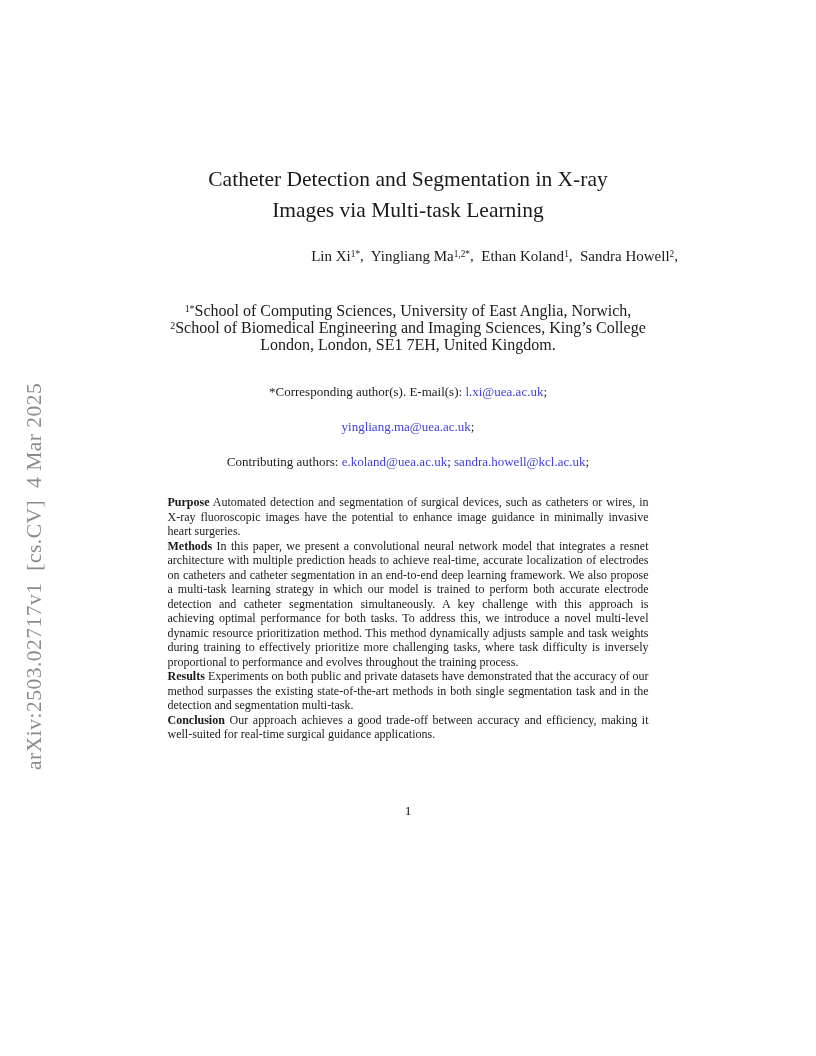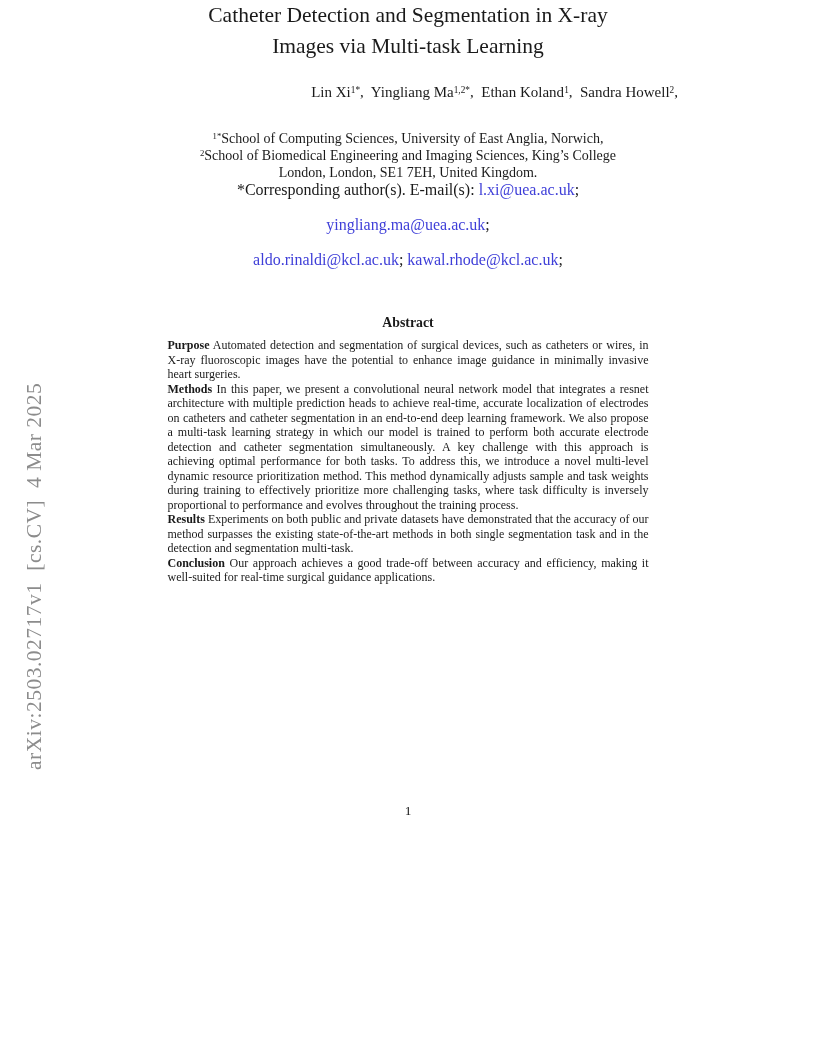--- a/index.html
+++ b/index.html
@@ -22,20 +22,21 @@
       transform-origin: 0 0;
       transform: rotate(-90deg);
       white-space: pre;
       font-size: 21.5px;
       color: #8c8c8c;
       letter-spacing: 0.5px;
     }
     .content {
       width: 540px;
       margin: 0 auto;
+      padding-top: 164px;
       text-align: center;
     }
     .title {
       font-size: 21.5px;
       line-height: 31px;
       font-weight: normal;
       color: #1a1a1a;
     }
     .authors {
       margin-top: 20px;
@@ -45,26 +46,27 @@
     }
     .authors-line { white-space: pre-wrap; }
     sup {
       font-size: 62%;
       line-height: 0;
       vertical-align: baseline;
       position: relative;
       top: -0.45em;
     }
     .affiliations {
-      margin-top: 8px;
-      font-size: 14px;
+      margin-top: 16px;
+      font-size: 16px;
       line-height: 17px;
     }
     .correspondence {
-      font-size: 16px;
+      margin-top: 30px;
+      font-size: 13px;
       line-height: 17.5px;
     }
     .correspondence .line { white-space: pre-wrap; }
     a.email {
       color: #3e3ed8;
       text-decoration: none;
       cursor: pointer;
     }
     .abstract-heading {
       margin-top: 29px;
@@ -113,25 +115,24 @@
       <div><sup>1*</sup><span>School of Computing Sciences, University of East Anglia, Norwich,</span></div>
       <div><sup>2</sup><span>School of Biomedical Engineering and Imaging Sciences, King’s College</span></div>
       <div>London, London, SE1 7EH, United Kingdom.</div>
     </div>
 
     <div class="correspondence">
       <div class="line"><span>*Corresponding author(s). E-mail(s): </span><a class="email">l.xi@uea.ac.uk</a><span>;</span>
       </div>
       <div class="line"><a class="email">yingliang.ma@uea.ac.uk</a><span>;</span>
       </div>
-      <div class="line"><a class="email">aldo.rinaldi@kcl.ac.uk</a><span>; </span><a class="email">kawal.rhode@kcl.ac.uk</a><span>;</span>
+      <div class="line"><span>Contributing authors: </span><a class="email">e.koland@uea.ac.uk</a><span>; </span><a class="email">sandra.howell@kcl.ac.uk</a><span>;</span>
       </div>
     </div>
 
-    <div class="abstract-heading">Abstract</div>
 
     <div class="abstract">
       <p><span class="sec-label">Purpose</span><span> Automated detection and segmentation of surgical devices, such as catheters or wires, in X-ray fluoroscopic images have the potential to enhance image guidance in minimally invasive heart surgeries.</span></p>
       <p><span class="sec-label">Methods</span><span> In this paper, we present a convolutional neural network model that integrates a resnet architecture with multiple prediction heads to achieve real-time, accurate localization of electrodes on catheters and catheter segmentation in an end-to-end deep learning framework. We also propose a multi-task learning strategy in which our model is trained to perform both accurate electrode detection and catheter segmentation simultaneously. A key challenge with this approach is achieving optimal performance for both tasks. To address this, we introduce a novel multi-level dynamic resource prioritization method. This method dynamically adjusts sample and task weights during training to effectively prioritize more challenging tasks, where task difficulty is inversely proportional to performance and evolves throughout the training process.</span></p>
       <p><span class="sec-label">Results</span><span> Experiments on both public and private datasets have demonstrated that the accuracy of our method surpasses the existing state-of-the-art methods in both single segmentation task and in the detection and segmentation multi-task.</span></p>
       <p><span class="sec-label">Conclusion</span><span> Our approach achieves a good trade-off between accuracy and efficiency, making it well-suited for real-time surgical guidance applications.</span></p>
     </div>
 
   </div>
 

